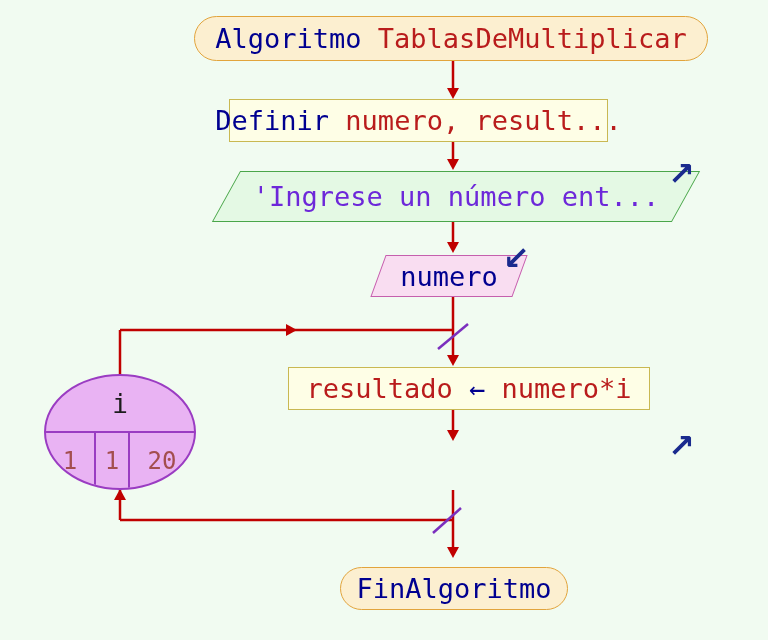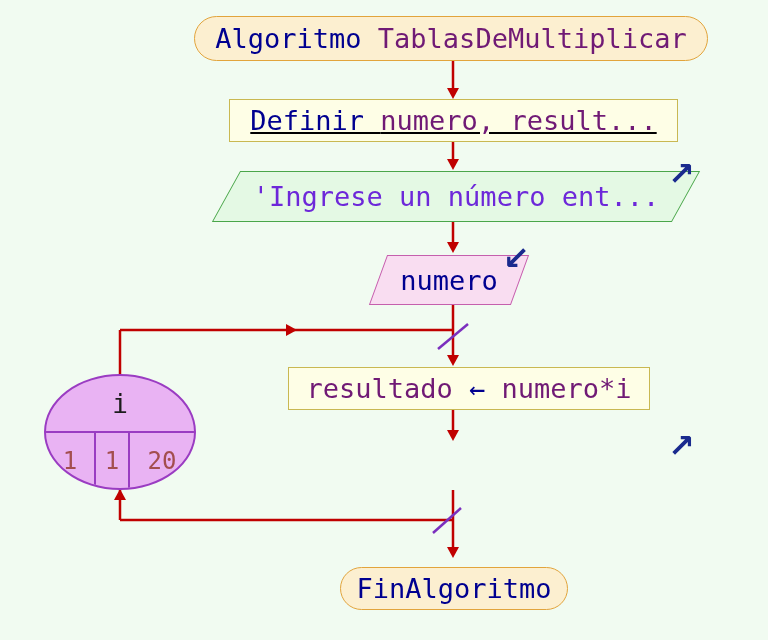--- a/index.html
+++ b/index.html
@@ -45,21 +45,21 @@
     transform: skewX(-29deg);
   }
   .para.input::before {
     background: #f9ddf1;
     border-color: #c55fad;
     transform: skewX(-20deg);
   }
   .para > span { position: relative; }
 
   .kw    { color: #000090; }
-  .plain { color: #701a75; }
+  .plain { color: #b91c1c; }
   .str   { color: #6d28d9; }
 
   .io-icon {
     position: absolute;
     font-family: "DejaVu Sans", sans-serif;
     font-size: 32px;
     font-weight: bold;
     color: #1a2a8e;
     line-height: 1;
   }
@@ -121,30 +121,30 @@
     <g stroke="#7b2fbe" stroke-width="2.5">
       <line x1="438" y1="349" x2="468" y2="324"></line>
       <line x1="433" y1="533" x2="461" y2="508"></line>
     </g>
   </svg>
 
   <div class="node terminator" style="left:194px; top:16px; width:514px; height:45px;">
     <span class="kw">Algoritmo </span><span class="plain">TablasDeMultiplicar</span>
   </div>
 
-  <div class="node process" style="left:229px; top:99px; width:449px; height:43px;text-decoration:underline;">
+  <div class="node process" style="left:229px; top:99px; width:379px; height:43px;">
     <span class="kw">Definir </span><span class="plain">numero, result...</span>
   </div>
 
   <div class="node para output" style="left:226px; top:171px; width:460px; height:51px;">
     <span class="str">'Ingrese un número ent...</span>
   </div>
   <div class="io-icon" style="left:668px; top:158px;">↗</div>
 
-  <div class="node para input" style="left:378px; top:255px; width:142px; height:50px;">
+  <div class="node para input" style="left:378px; top:255px; width:142px; height:42px;">
     <span class="kw">numero</span>
   </div>
   <div class="io-icon" style="left:503px; top:242px;">↙</div>
 
   <div class="node process" style="left:288px; top:367px; width:362px; height:43px;">
     <span class="plain">resultado </span><span class="kw">← </span><span class="plain">numero*i</span>
   </div>
 
   <div class="io-icon" style="left:668px; top:430px;">↗</div>
 

